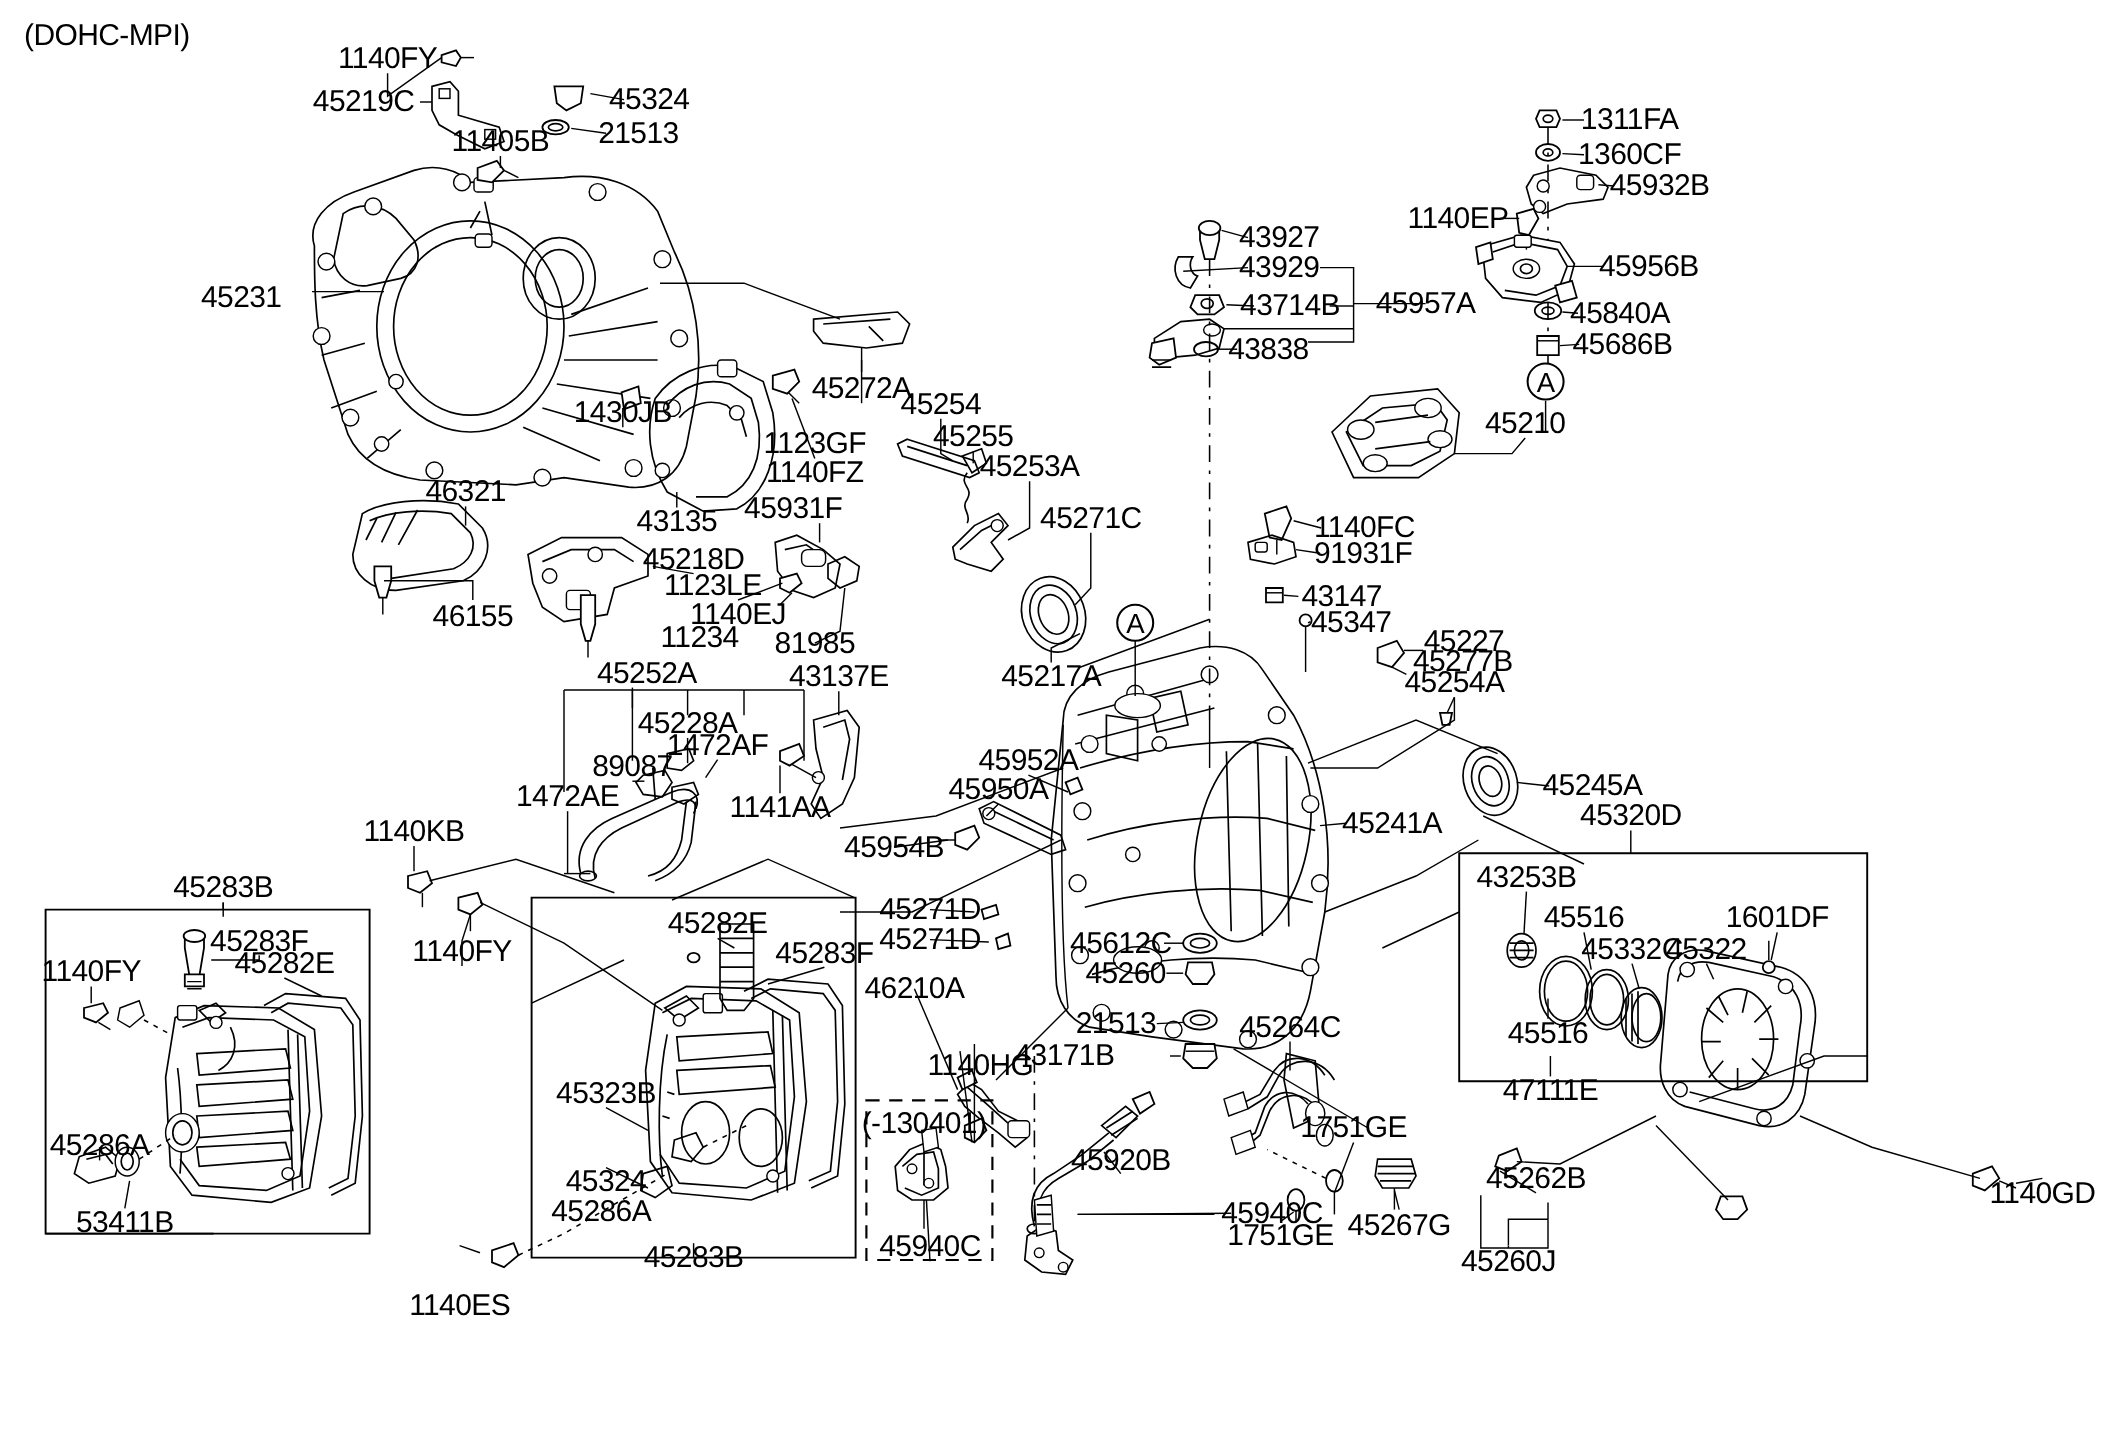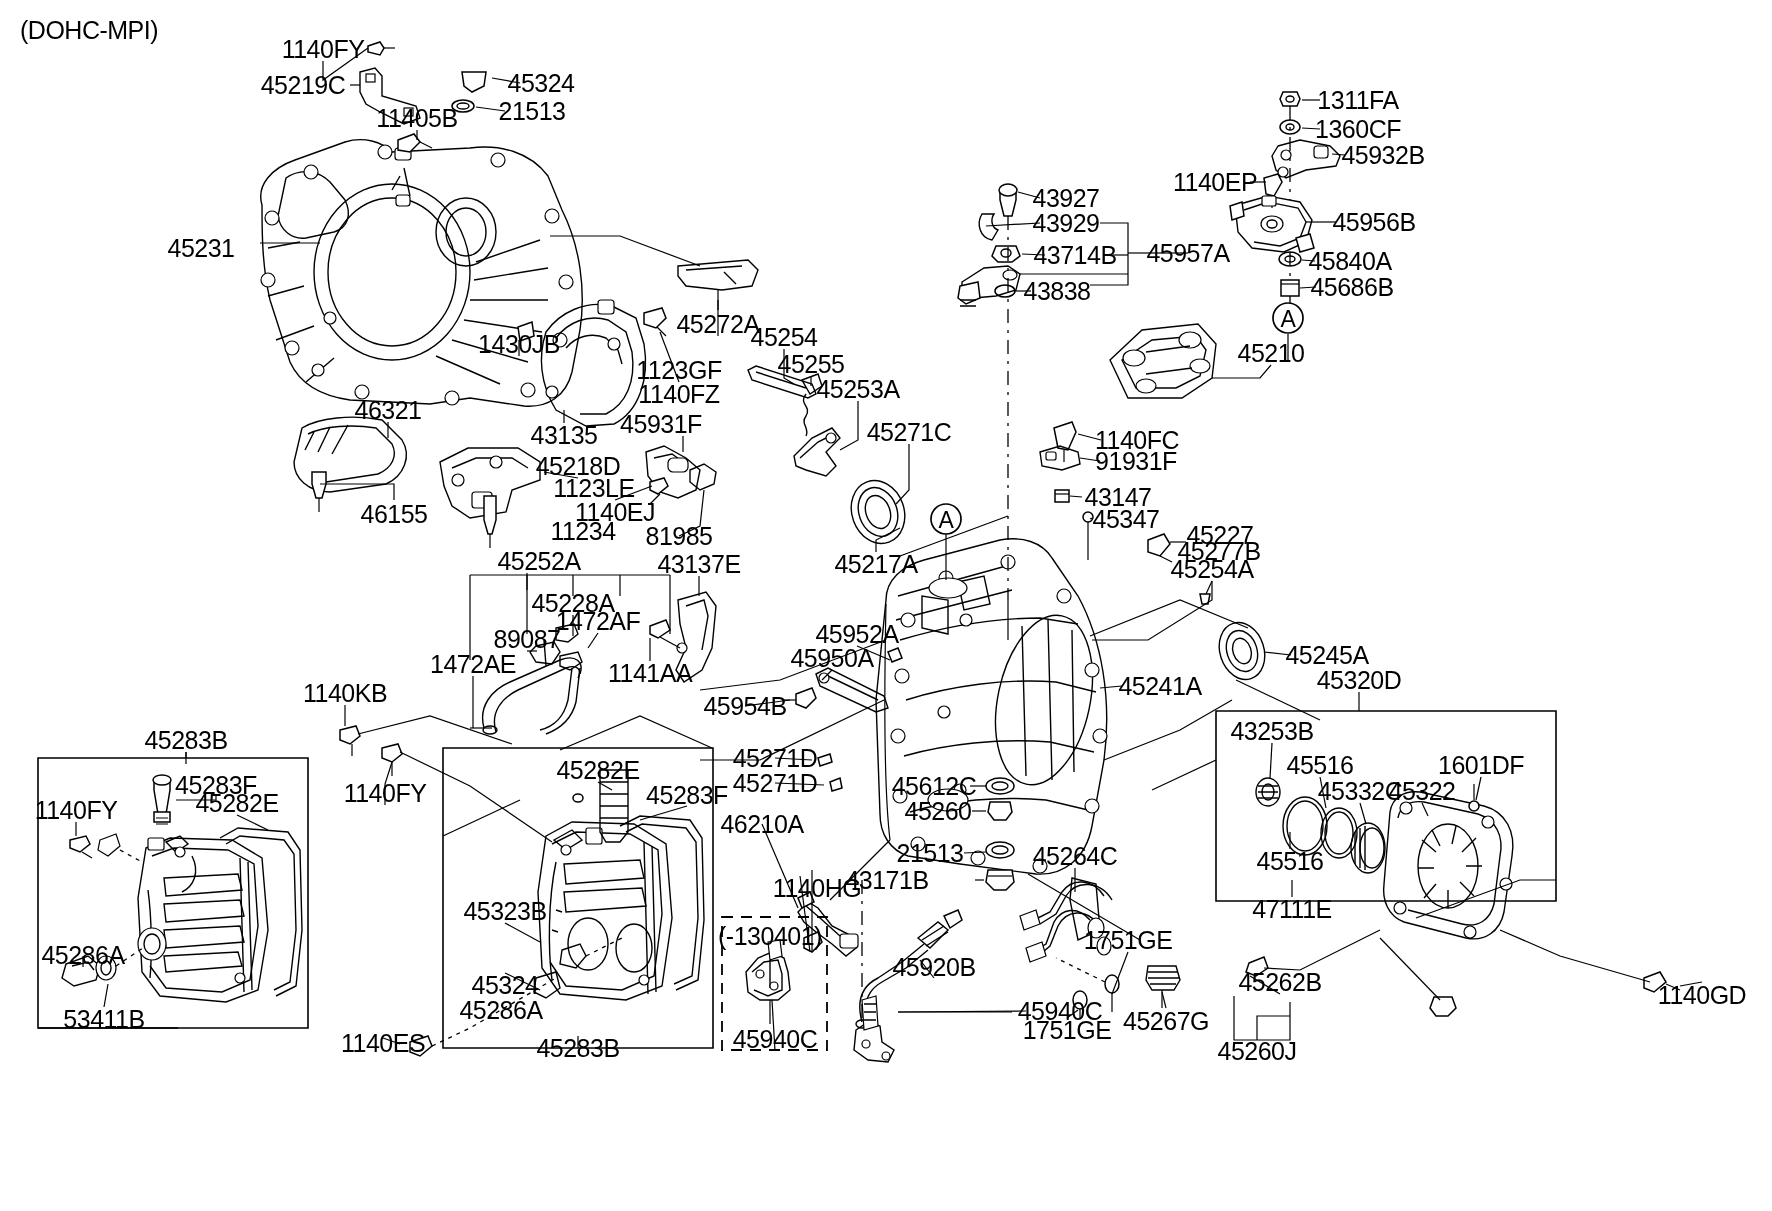--- a/index.html
+++ b/index.html
@@ -864,21 +864,21 @@
       <div class="lbl" style="left: 938px; top: 811px;">45260</div>
       <div class="lbl" style="left: 800px; top: 888px; margin-left: 17px;">1140HG</div>
       <div class="lbl" style="left: 930px; top: 853px;">21513</div>
       <div class="lbl" style="left: 887px; top: 880px;">43171B</div>
       <div class="lbl" style="left: 1075px; top: 856px;">45264C</div>
       <div class="lbl" style="left: 505px; top: 911px;">45323B</div>
       <div class="lbl" style="left: 83px; top: 955px;">45286A</div>
       <div class="lbl" style="left: 104px; top: 1019px;">53411B</div>
       <div class="lbl" style="left: 505px; top: 985px;">45324</div>
       <div class="lbl" style="left: 501px; top: 1010px;">45286A</div>
-      <div class="lbl" style="left: 383px; top: 1043px;">1140ES</div>
+      <div class="lbl" style="left: 383px; top: 1088px;">1140ES</div>
       <div class="lbl" style="left: 578px; top: 1048px;">45283B</div>
       <div class="lbl" style="left: 770px; top: 936px;">(-130401)</div>
       <div class="lbl" style="left: 775px; top: 1039px;">45940C</div>
       <div class="lbl" style="left: 934px; top: 967px;">45920B</div>
       <div class="lbl" style="left: 1060px; top: 1011px;">45940C</div>
       <div class="lbl" style="left: 1128px; top: 940px;">1751GE</div>
       <div class="lbl" style="left: 1067px; top: 1030px;">1751GE</div>
       <div class="lbl" style="left: 1166px; top: 1021px;">45267G</div>
       <div class="lbl" style="left: 1280px; top: 982px;">45262B</div>
       <div class="lbl" style="left: 1257px; top: 1051px;">45260J</div>

